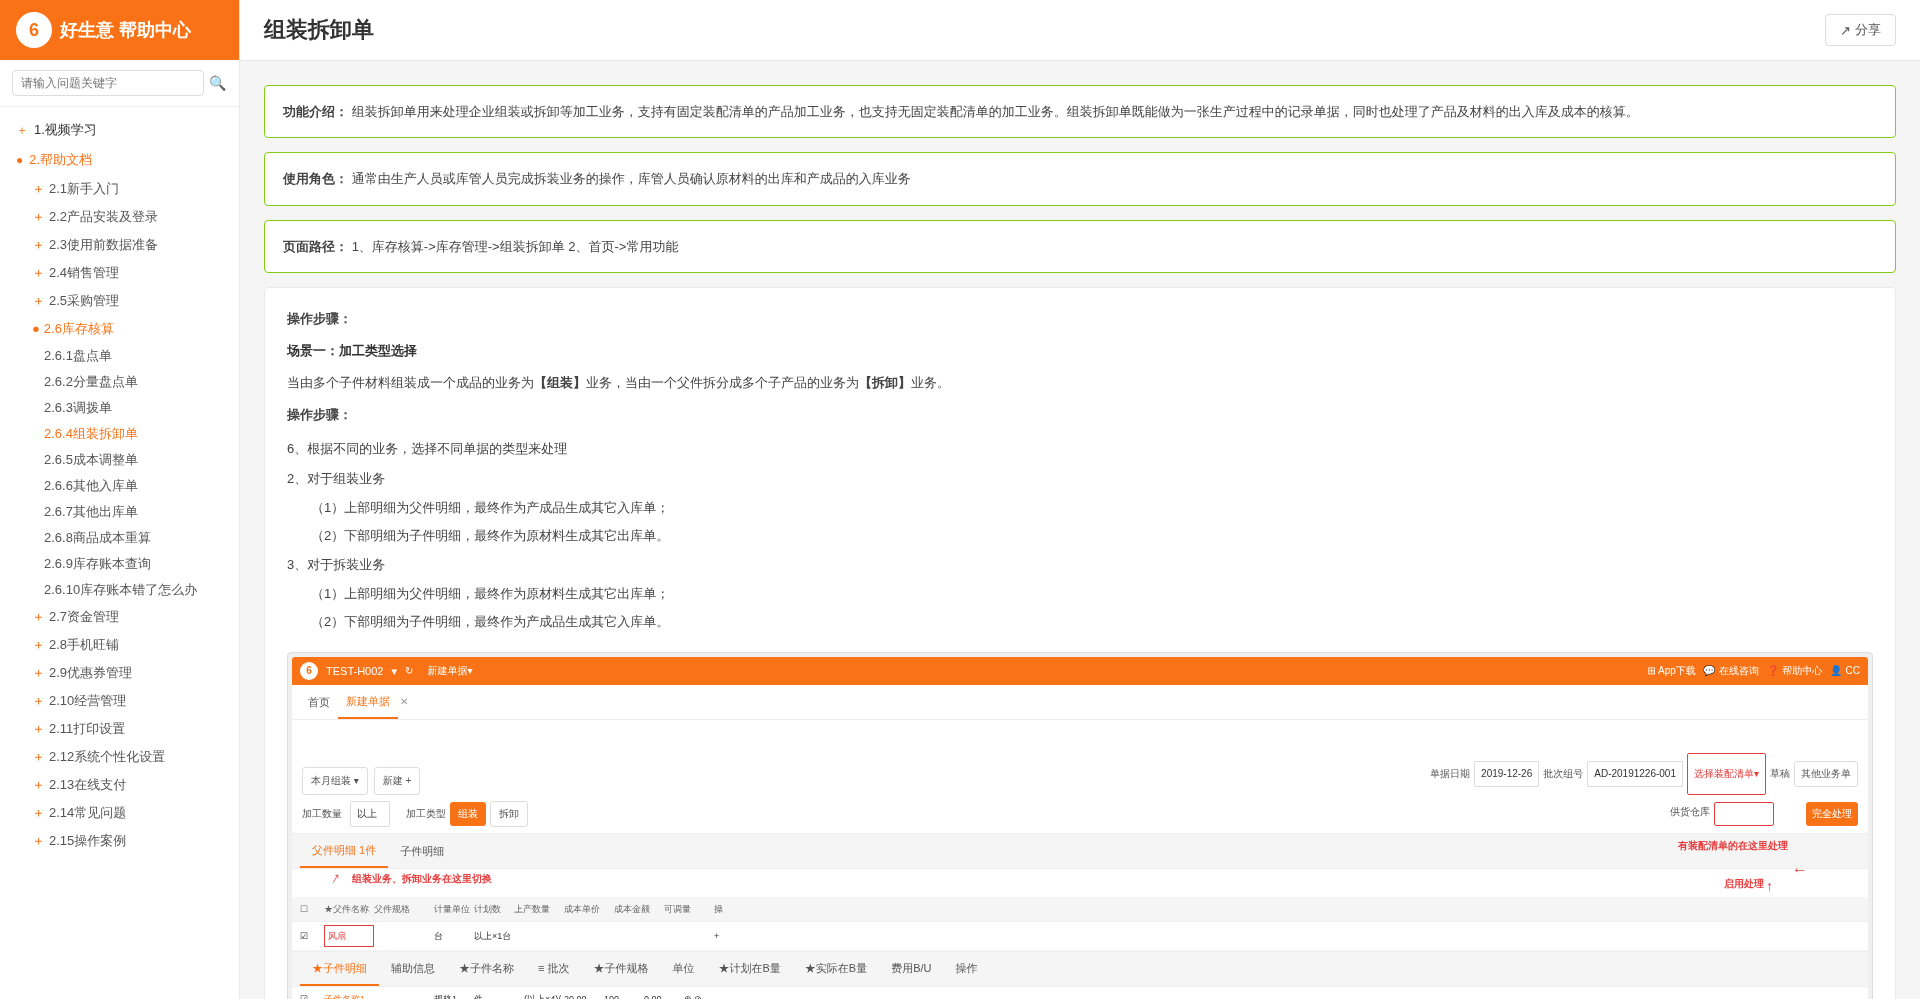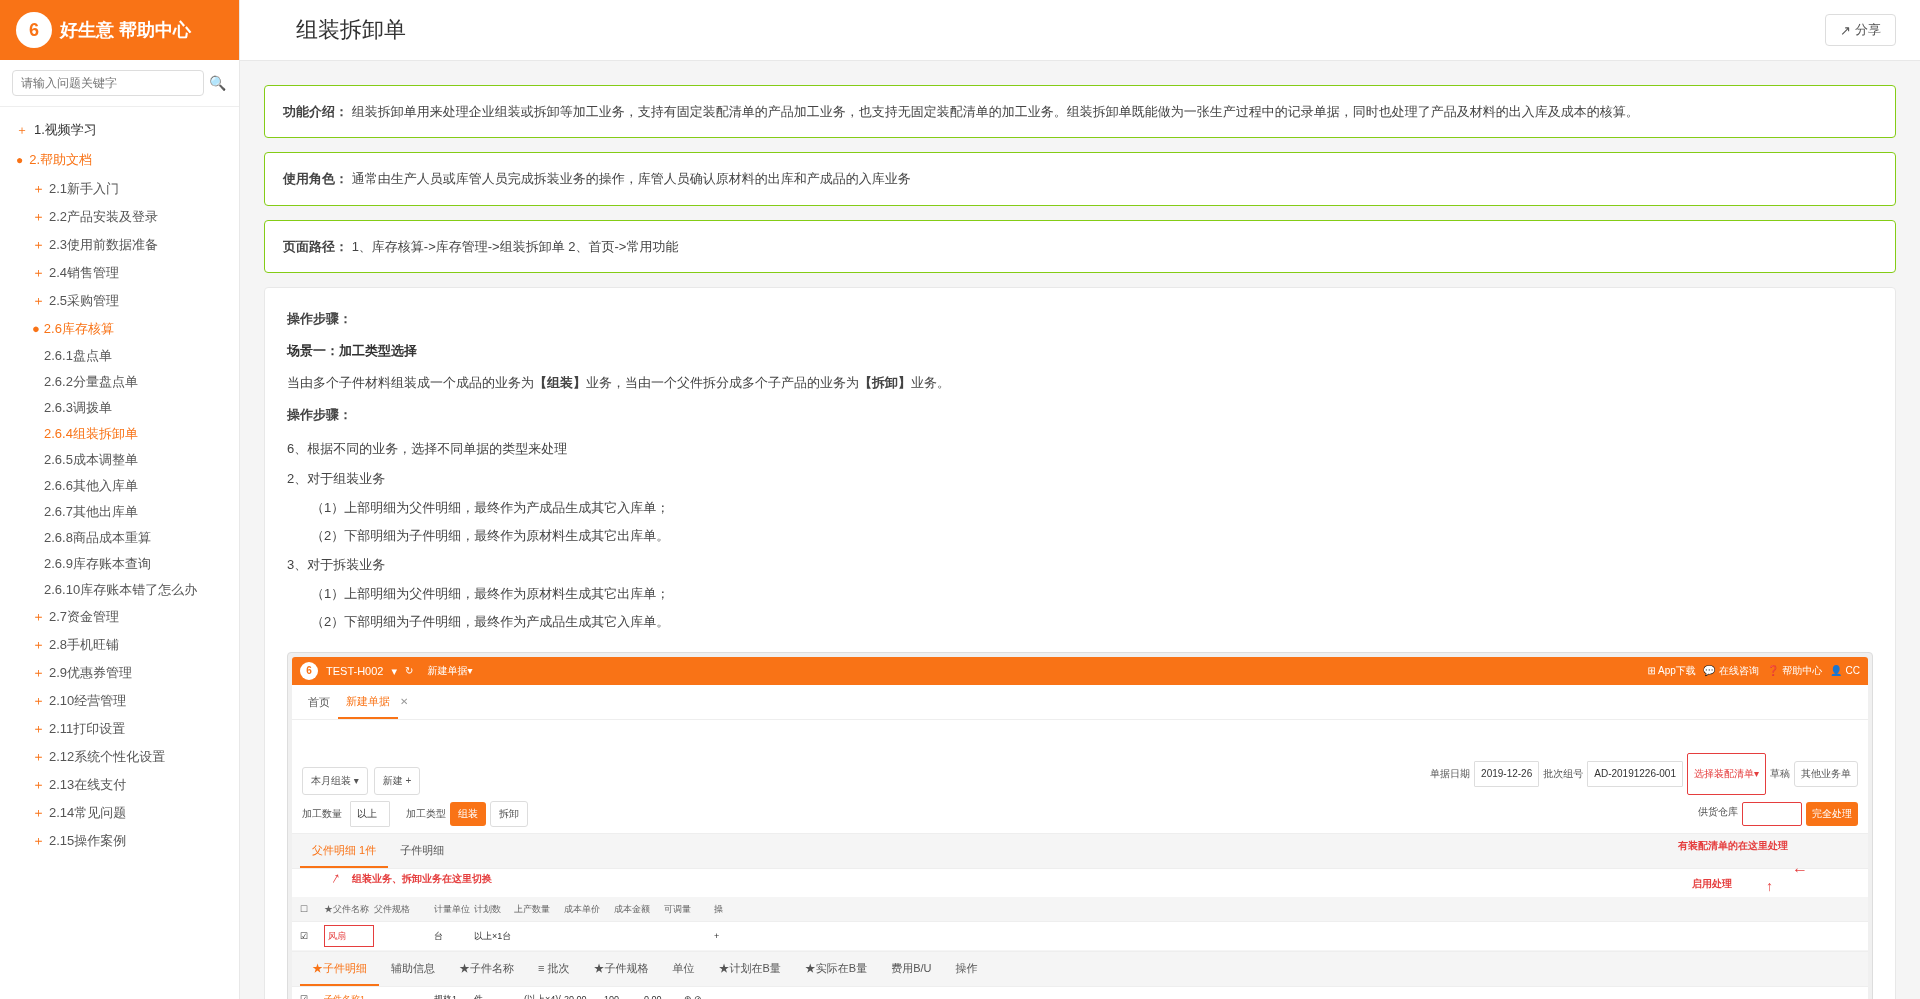--- a/index.html
+++ b/index.html
@@ -92,23 +92,22 @@
       background: #f5f5f5;
     }
     #main-header {
       background: #fff;
       border-bottom: 1px solid #e8e8e8;
       padding: 14px 24px;
       display: flex; align-items: center; justify-content: space-between;
     }
     #page-title {
       font-size: 22px;
-      font-weight: 400;
+      font-weight: 700;
       color: #333;
-      margin-left: 32px;
     }
     #share-btn {
       border: 1px solid #ddd;
       background: #fff;
       padding: 6px 14px;
       border-radius: 4px;
       cursor: pointer;
       font-size: 13px;
       color: #555;
       display: flex; align-items: center; gap: 4px;
@@ -366,39 +365,39 @@
               <span style="font-size:10px;color:#555;">加工数量</span>
               <span class="mock-field" style="width:40px;">以上</span>
               <div style="margin-left:8px;display:flex;gap:4px;align-items:center;">
                 <span style="font-size:10px;color:#555;">加工类型</span>
                 <span style="background:#f97316;color:#fff;padding:2px 8px;border-radius:3px;font-size:10px;">组装</span>
                 <span style="background:#fff;border:1px solid #ddd;padding:2px 8px;border-radius:3px;font-size:10px;color:#555;">拆卸</span>
               </div>
               <div style="margin-left:auto;display:flex;gap:4px;">
                 <span style="font-size:10px;color:#555;">供货仓库</span>
                 <span class="mock-field red-box" style="width:60px;"></span>
-                <span style="background:#f97316;color:#fff;padding:2px 6px;border-radius:3px;font-size:10px;">完全处理</span>
+                <span style="background:#f97316;color:#fff;padding:2px 6px;border-radius:3px;font-size:10px;margin-left:28px;">完全处理</span>
               </div>
             </div>
           </div>
 
           <div style="position:relative;background:#fff;">
 
             <div style="position:absolute;top:2px;right:80px;color:#e53e3e;font-size:10px;font-weight:bold;z-index:10;text-align:center;">有装配清单的在这里处理</div>
             <div style="position:absolute;top:18px;right:60px;color:#e53e3e;font-size:16px;z-index:10;">←</div>
 
-            <div style="display:flex;background:#f5f5f5;border-bottom:1px solid #eee;padding:0 8px;">
+            <div style="display:flex;background:#f5f5f5;border-bottom:1px solid #eee;padding:0 8px;align-items:center;">
               <span style="font-size:11px;padding:5px 12px;color:#f97316;border-bottom:2px solid #f97316;">父件明细 1件</span>
               <span style="font-size:11px;padding:5px 12px;color:#555;">子件明细</span>
             </div>
 
             <div style="position:absolute;top:35px;left:60px;color:#e53e3e;font-size:10px;font-weight:bold;z-index:10;">组装业务、拆卸业务在这里切换</div>
             <div style="position:absolute;top:28px;left:40px;color:#e53e3e;font-size:16px;transform:rotate(30deg);z-index:10;">↑</div>
 
-            <div style="position:absolute;top:40px;right:136px;color:#e53e3e;font-size:10px;font-weight:bold;z-index:10;">启用处理</div>
+            <div style="position:absolute;top:40px;right:104px;color:#e53e3e;font-size:10px;font-weight:bold;z-index:10;">启用处理</div>
             <div style="position:absolute;top:38px;right:95px;color:#e53e3e;font-size:14px;z-index:10;">↑</div>
 
             <div style="display:grid;grid-template-columns:24px 50px 60px 40px 40px 50px 50px 50px 50px 24px;background:#f5f5f5;border-bottom:1px solid #eee;padding:3px 8px;font-size:9px;color:#666;margin-top:28px;">
               <span>☐</span>
               <span>★父件名称</span>
               <span>父件规格</span>
               <span>计量单位</span>
               <span>计划数</span>
               <span>上产数量</span>
               <span>成本单价</span>

